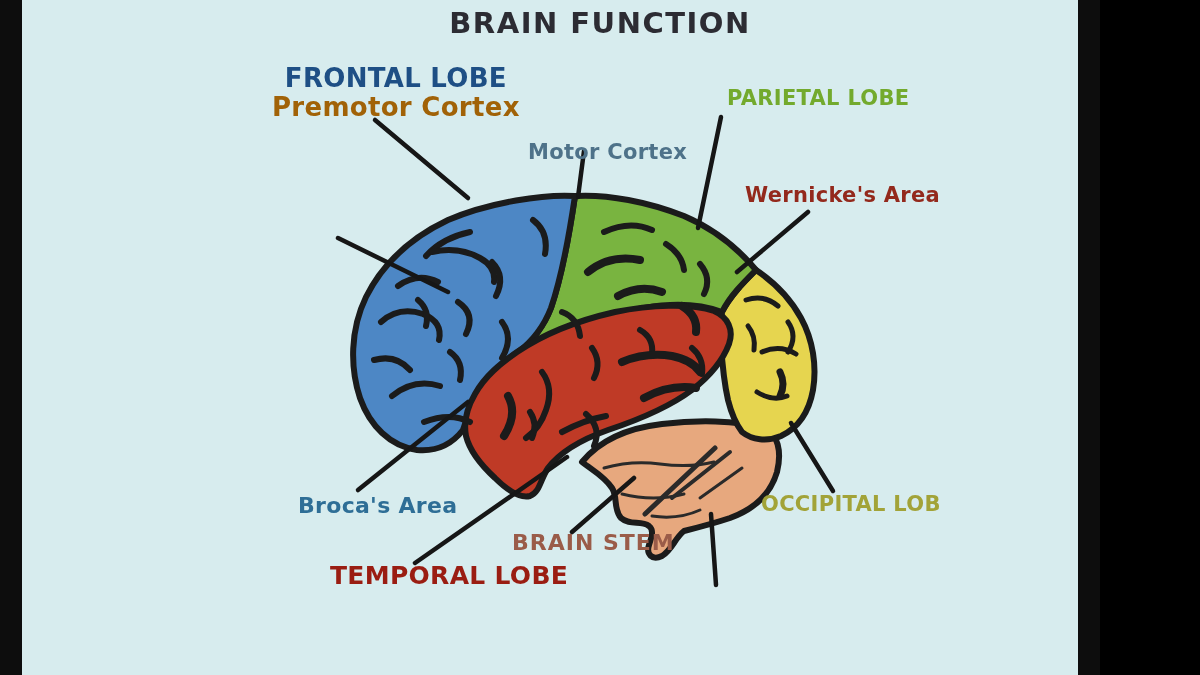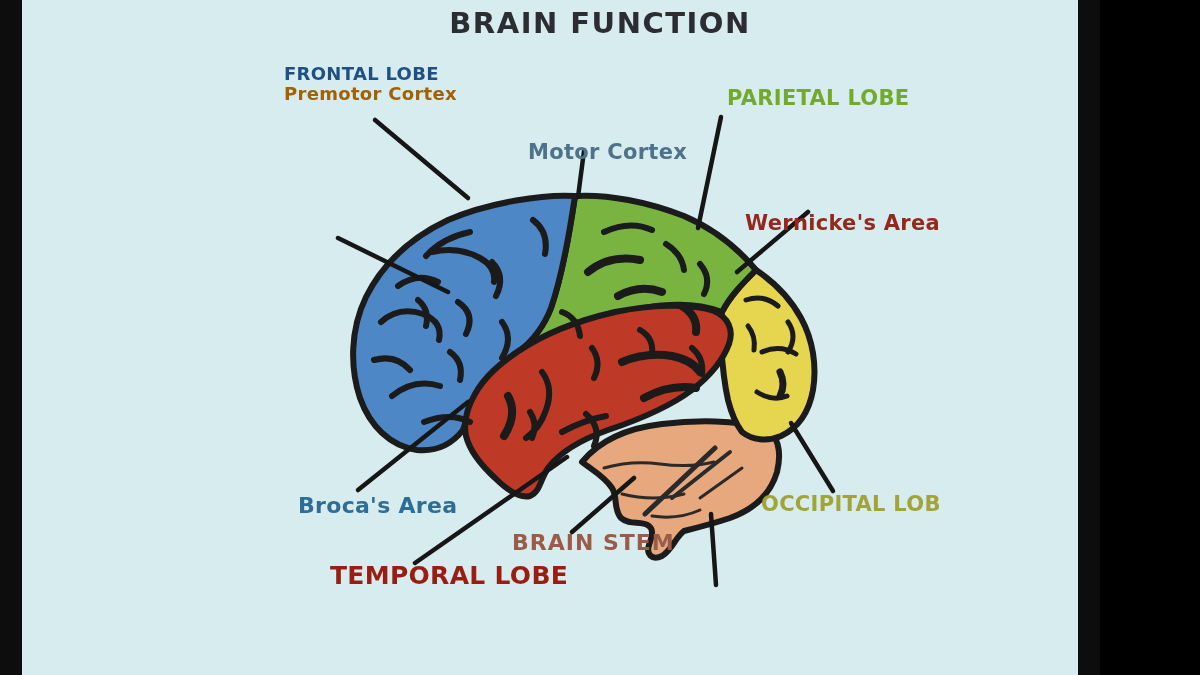--- a/index.html
+++ b/index.html
@@ -13,24 +13,24 @@
   #canvas{position:absolute;left:22px;top:0;width:1156px;height:675px;}
   #brain-svg{position:absolute;left:0;top:0;}
   .lbl{
     position:absolute;font-weight:bold;white-space:nowrap;
     font-size:21px;letter-spacing:0.3px;
   }
   #lbl-title{
     left:22px;top:6px;width:1156px;text-align:center;
     font-size:29px;letter-spacing:1.5px;
   }
-  #lbl-frontal{left:284px;top:64px;font-size:18px;line-height:1.1;}
+  #lbl-frontal{left:272px;top:64px;font-size:26px;line-height:1.1;text-align:center;}
   #lbl-motor{left:528px;top:123px;margin-top:17px;}
   #lbl-parietal{left:727px;top:86px;}
-  #lbl-wernicke{left:745px;top:183px;margin-top:28px;}
+  #lbl-wernicke{left:745px;top:183px;}
   #lbl-prefrontal{left:254px;top:198px;}
   #lbl-broca{left:298px;top:493px;font-size:22px;}
   #lbl-temporal{left:330px;top:561px;font-size:25px;}
   #lbl-brainstem{left:512px;top:530px;font-size:22px;letter-spacing:1px;}
   #lbl-cerebellum{left:644px;top:585px;font-size:22px;letter-spacing:0.5px;}
   #lbl-occipital{left:761px;top:492px;}
 </style>
 </head>
 <body>
 

